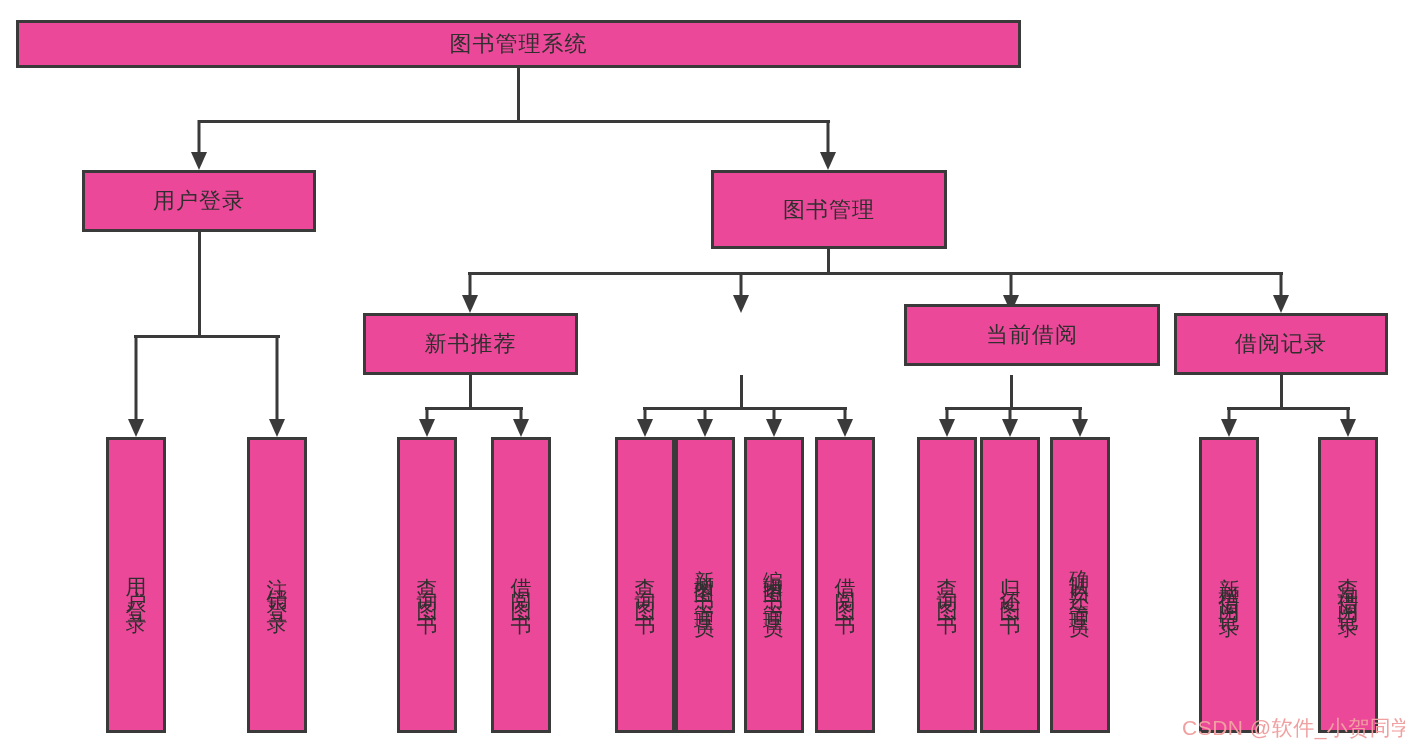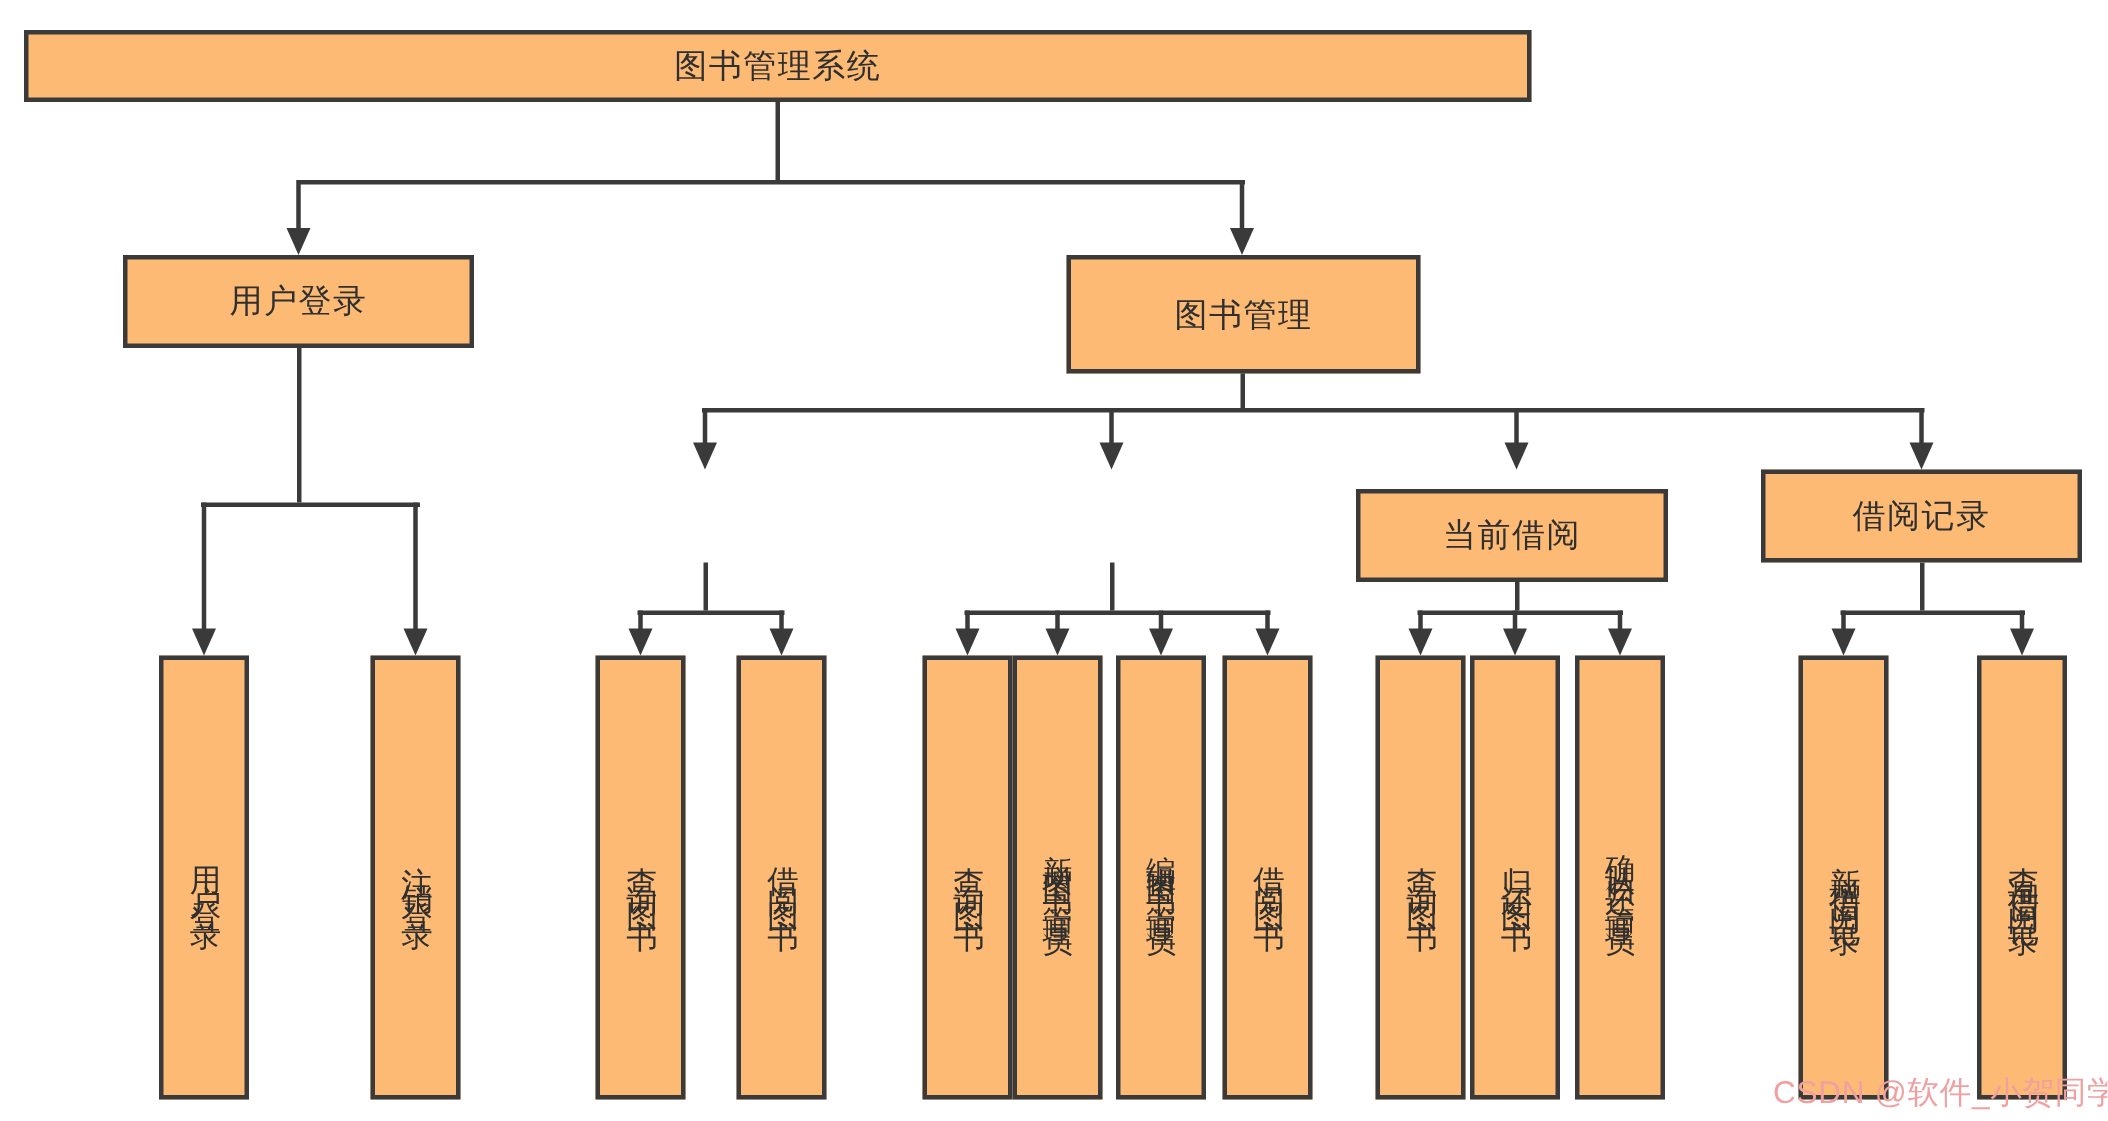--- a/index.html
+++ b/index.html
@@ -13,21 +13,21 @@
     width: 1405px;
     height: 747px;
     background: var(--background, #ffffff);
     overflow: hidden;
   }
   
   .node {
     position: absolute;
     box-sizing: border-box;
     border: 3px solid var(--border, #3a3a3a);
-    background: #fdba74;
+    background: #ec4899;
     color: var(--text, #2f2f2f);
     display: flex;
     align-items: center;
     justify-content: center;
     z-index: 2;
   }
   .node.h { font-size: 22px; letter-spacing: 1px; }
   .leaf {
     writing-mode: vertical-rl;
     text-orientation: mixed;
@@ -192,21 +192,24 @@
     <span>图书管理系统</span>
   </div>
 
   <div class="node h" style="left:82px;top:170px;width:234px;height:62px">
     <span>用户登录</span>
   </div>
   <div class="node h" style="left:711px;top:170px;width:236px;height:79px">
     <span>图书管理</span>
   </div>
 
-  <div class="node h" style="left:904px;top:326px;width:208px;height:62px">
+  <div class="node h" style="left:363px;top:313px;width:215px;height:62px">
+    <span>新书推荐</span>
+  </div>
+  <div class="node h" style="left:904px;top:304px;width:256px;height:62px">
     <span>当前借阅</span>
   </div>
   <div class="node h" style="left:1174px;top:313px;width:214px;height:62px">
     <span>借阅记录</span>
   </div>
 
   <div class="node leaf" style="left:106px;top:437px;width:60px;height:296px">
     <span>用户登录</span>
   </div>
   <div class="node leaf" style="left:247px;top:437px;width:60px;height:296px">

